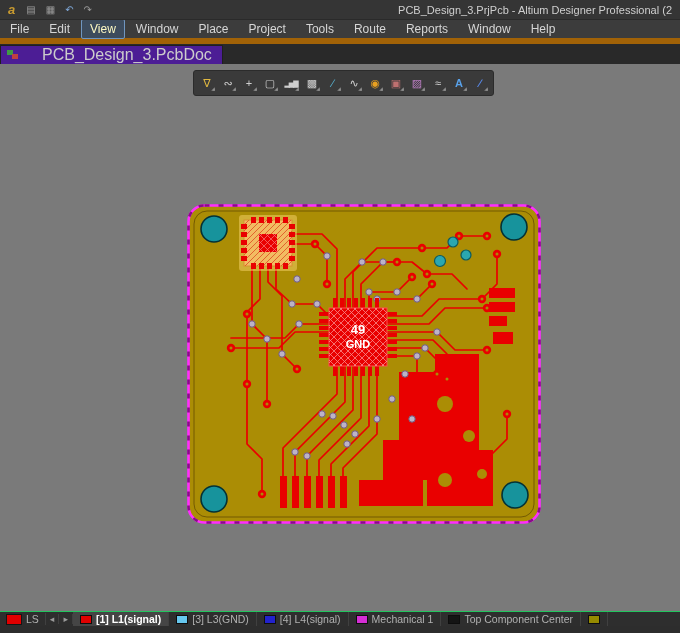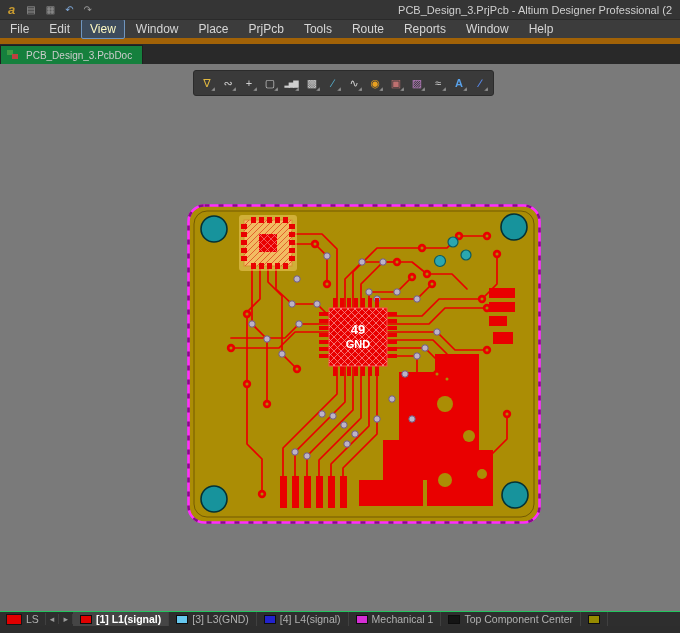--- a/index.html
+++ b/index.html
@@ -17,23 +17,23 @@
     white-space:nowrap; overflow:hidden; color:#cfcfcf; font-size:11px; padding-left:10px; }
 
   
   .menubar { height:24px; background:#3c3c3c; display:flex; align-items:center;
     font-size:12px; color:#d6d6d6; border-bottom:6px solid #a16207; }
   .menu-item { padding:2px 8px; margin:0 1px; border:1px solid transparent; border-radius:2px; cursor:default; }
   .menu-item.active { border-color:#7096c0; background:#3d4b5c; color:#fef9c3; }
 
   
   .tabbar { height:20px; background:#292929; display:flex; align-items:flex-end; }
-  .doc-tab { height:19px; background:#15803d; color:#cccccc; font-size:10px;
+  .doc-tab { height:19px; background:#4c1d95; color:#cccccc; font-size:16px;
     display:flex; align-items:center; padding:0 10px 0 6px; border:1px solid #1f1f1f;
-    border-bottom:none; gap:7px; }
+    border-bottom:none; gap:23px; }
   .doc-ico { display:inline-block; width:12px; height:10px; position:relative; }
   .doc-ico i { position:absolute; width:6px; height:5px; }
   .doc-ico i.g { left:0; top:0; background:#3f9b44; }
   .doc-ico i.r { left:5px; top:4px; background:#c04040; }
 
   
   .canvas { position:relative; height:547px; background:#7a7a7a; overflow:hidden; }
 
   
   .float-toolbar { position:absolute; left:193px; top:6px; height:26px;
@@ -78,21 +78,21 @@
   <span class="tb-ico">↷</span>
   <span class="title-text">PCB_Design_3.PrjPcb - Altium Designer Professional (2</span>
 </div>
 
 <div class="menubar">
   <span class="menu-item">File</span>
   <span class="menu-item">Edit</span>
   <span class="menu-item active">View</span>
   <span class="menu-item">Window</span>
   <span class="menu-item">Place</span>
-  <span class="menu-item">PrjPcb</span>
+  <span class="menu-item">Project</span>
   <span class="menu-item">Tools</span>
   <span class="menu-item">Route</span>
   <span class="menu-item">Reports</span>
   <span class="menu-item">Window</span>
   <span class="menu-item">Help</span>
 </div>
 
 <div class="tabbar">
   <div class="doc-tab">
     <span class="doc-ico">

